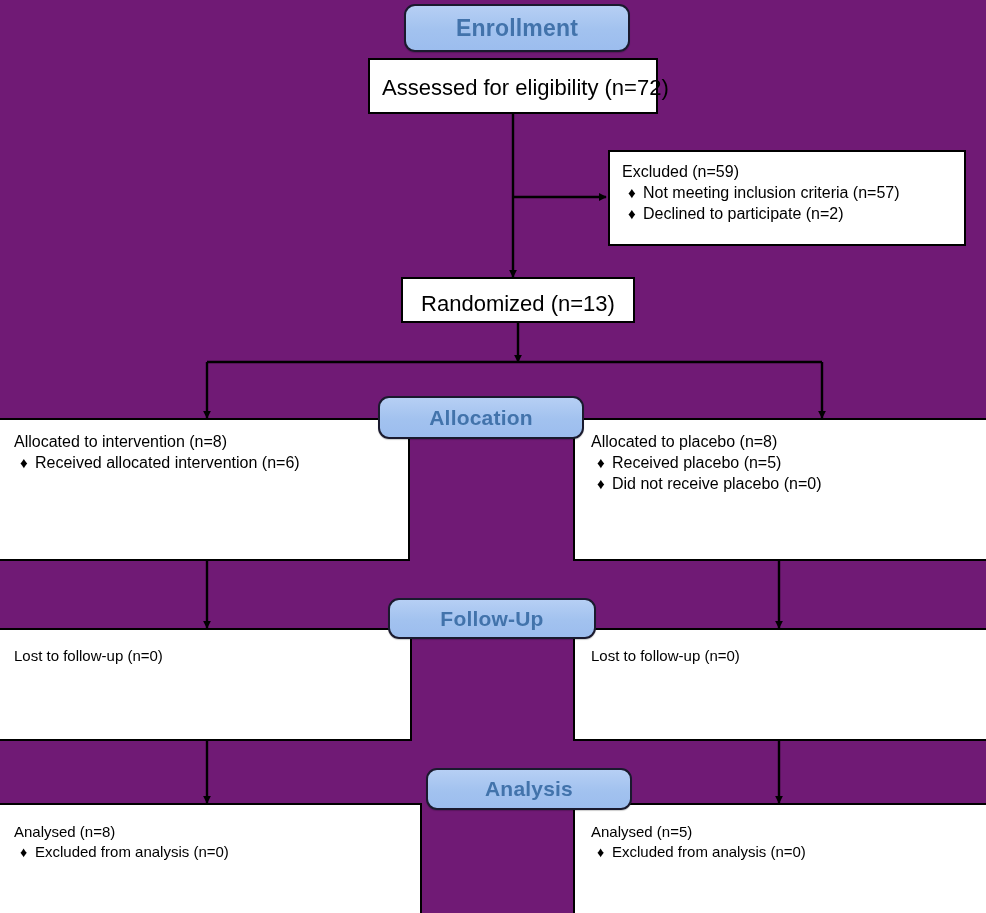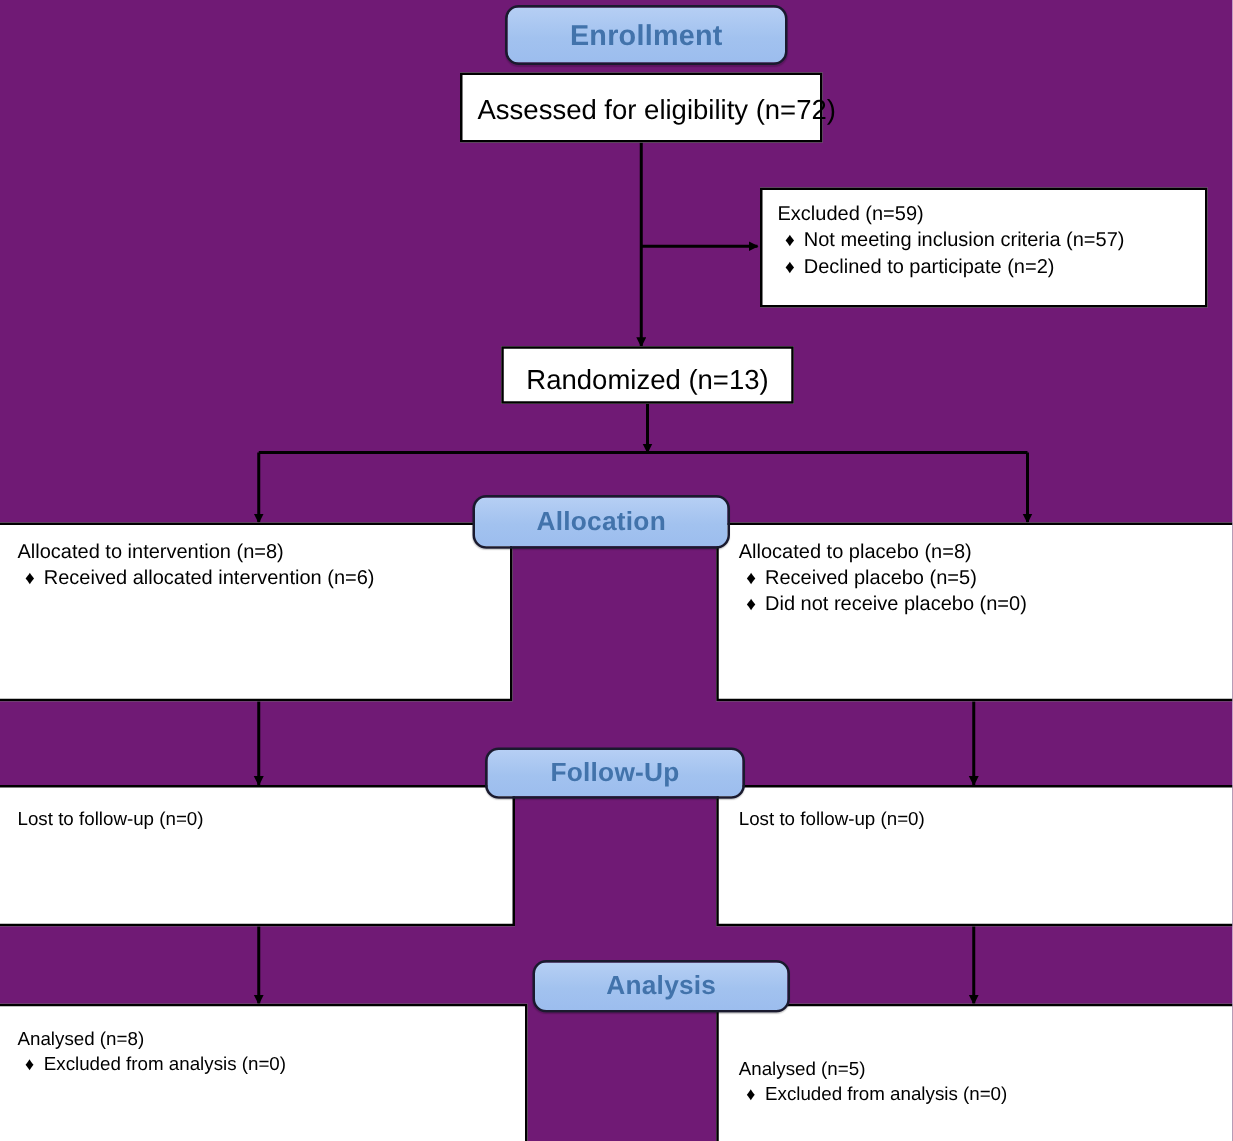--- a/index.html
+++ b/index.html
@@ -201,21 +201,21 @@
   <div class="box" id="analysis-left-box">
     <div class="inner" style="padding-top:17px; padding-left:14px;">
       <div class="line fs-15">Analysed (n=8)</div>
       <div class="bullet-line fs-15">
         <span class="bullet-glyph">♦</span><span>Excluded from analysis (n=0)</span>
       </div>
     </div>
   </div>
 
   <div class="box" id="analysis-right-box">
-    <div class="inner" style="padding-top:17px; padding-left:16px;margin-top:24px;">
+    <div class="inner" style="padding-top:17px; padding-left:16px;">
       <div class="line fs-15">Analysed (n=5)</div>
       <div class="bullet-line fs-15">
         <span class="bullet-glyph">♦</span><span>Excluded from analysis (n=0)</span>
       </div>
     </div>
   </div>
 
 </div>
 
 </body></html>

